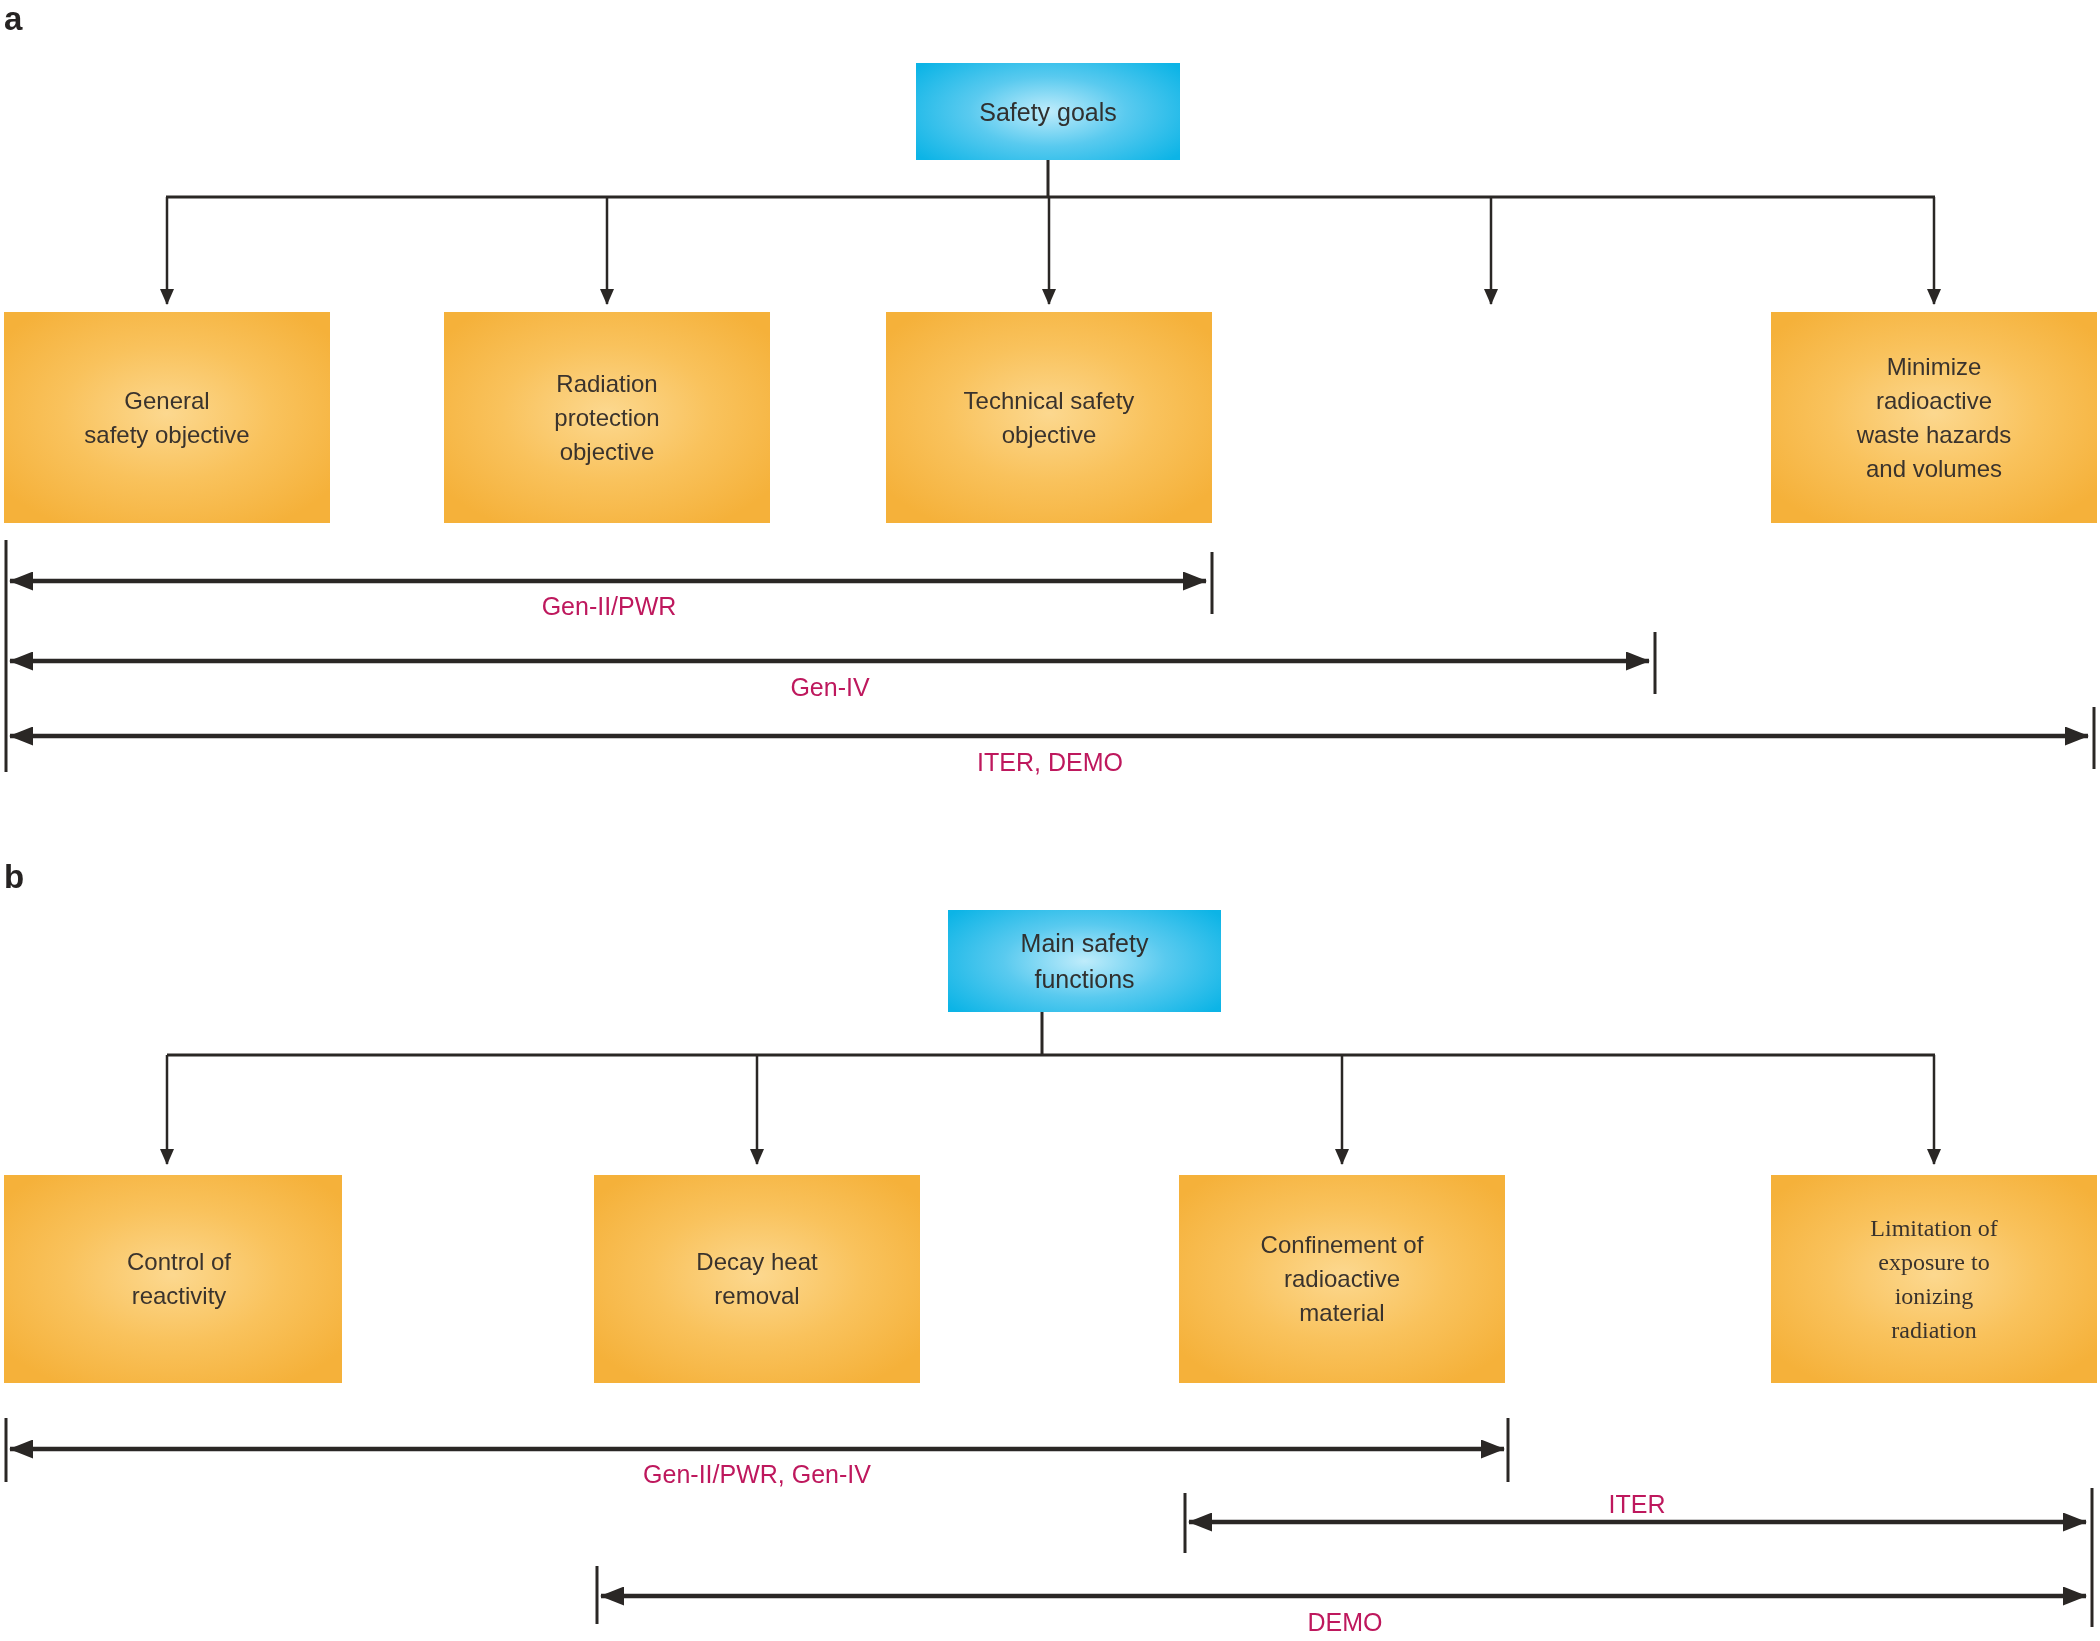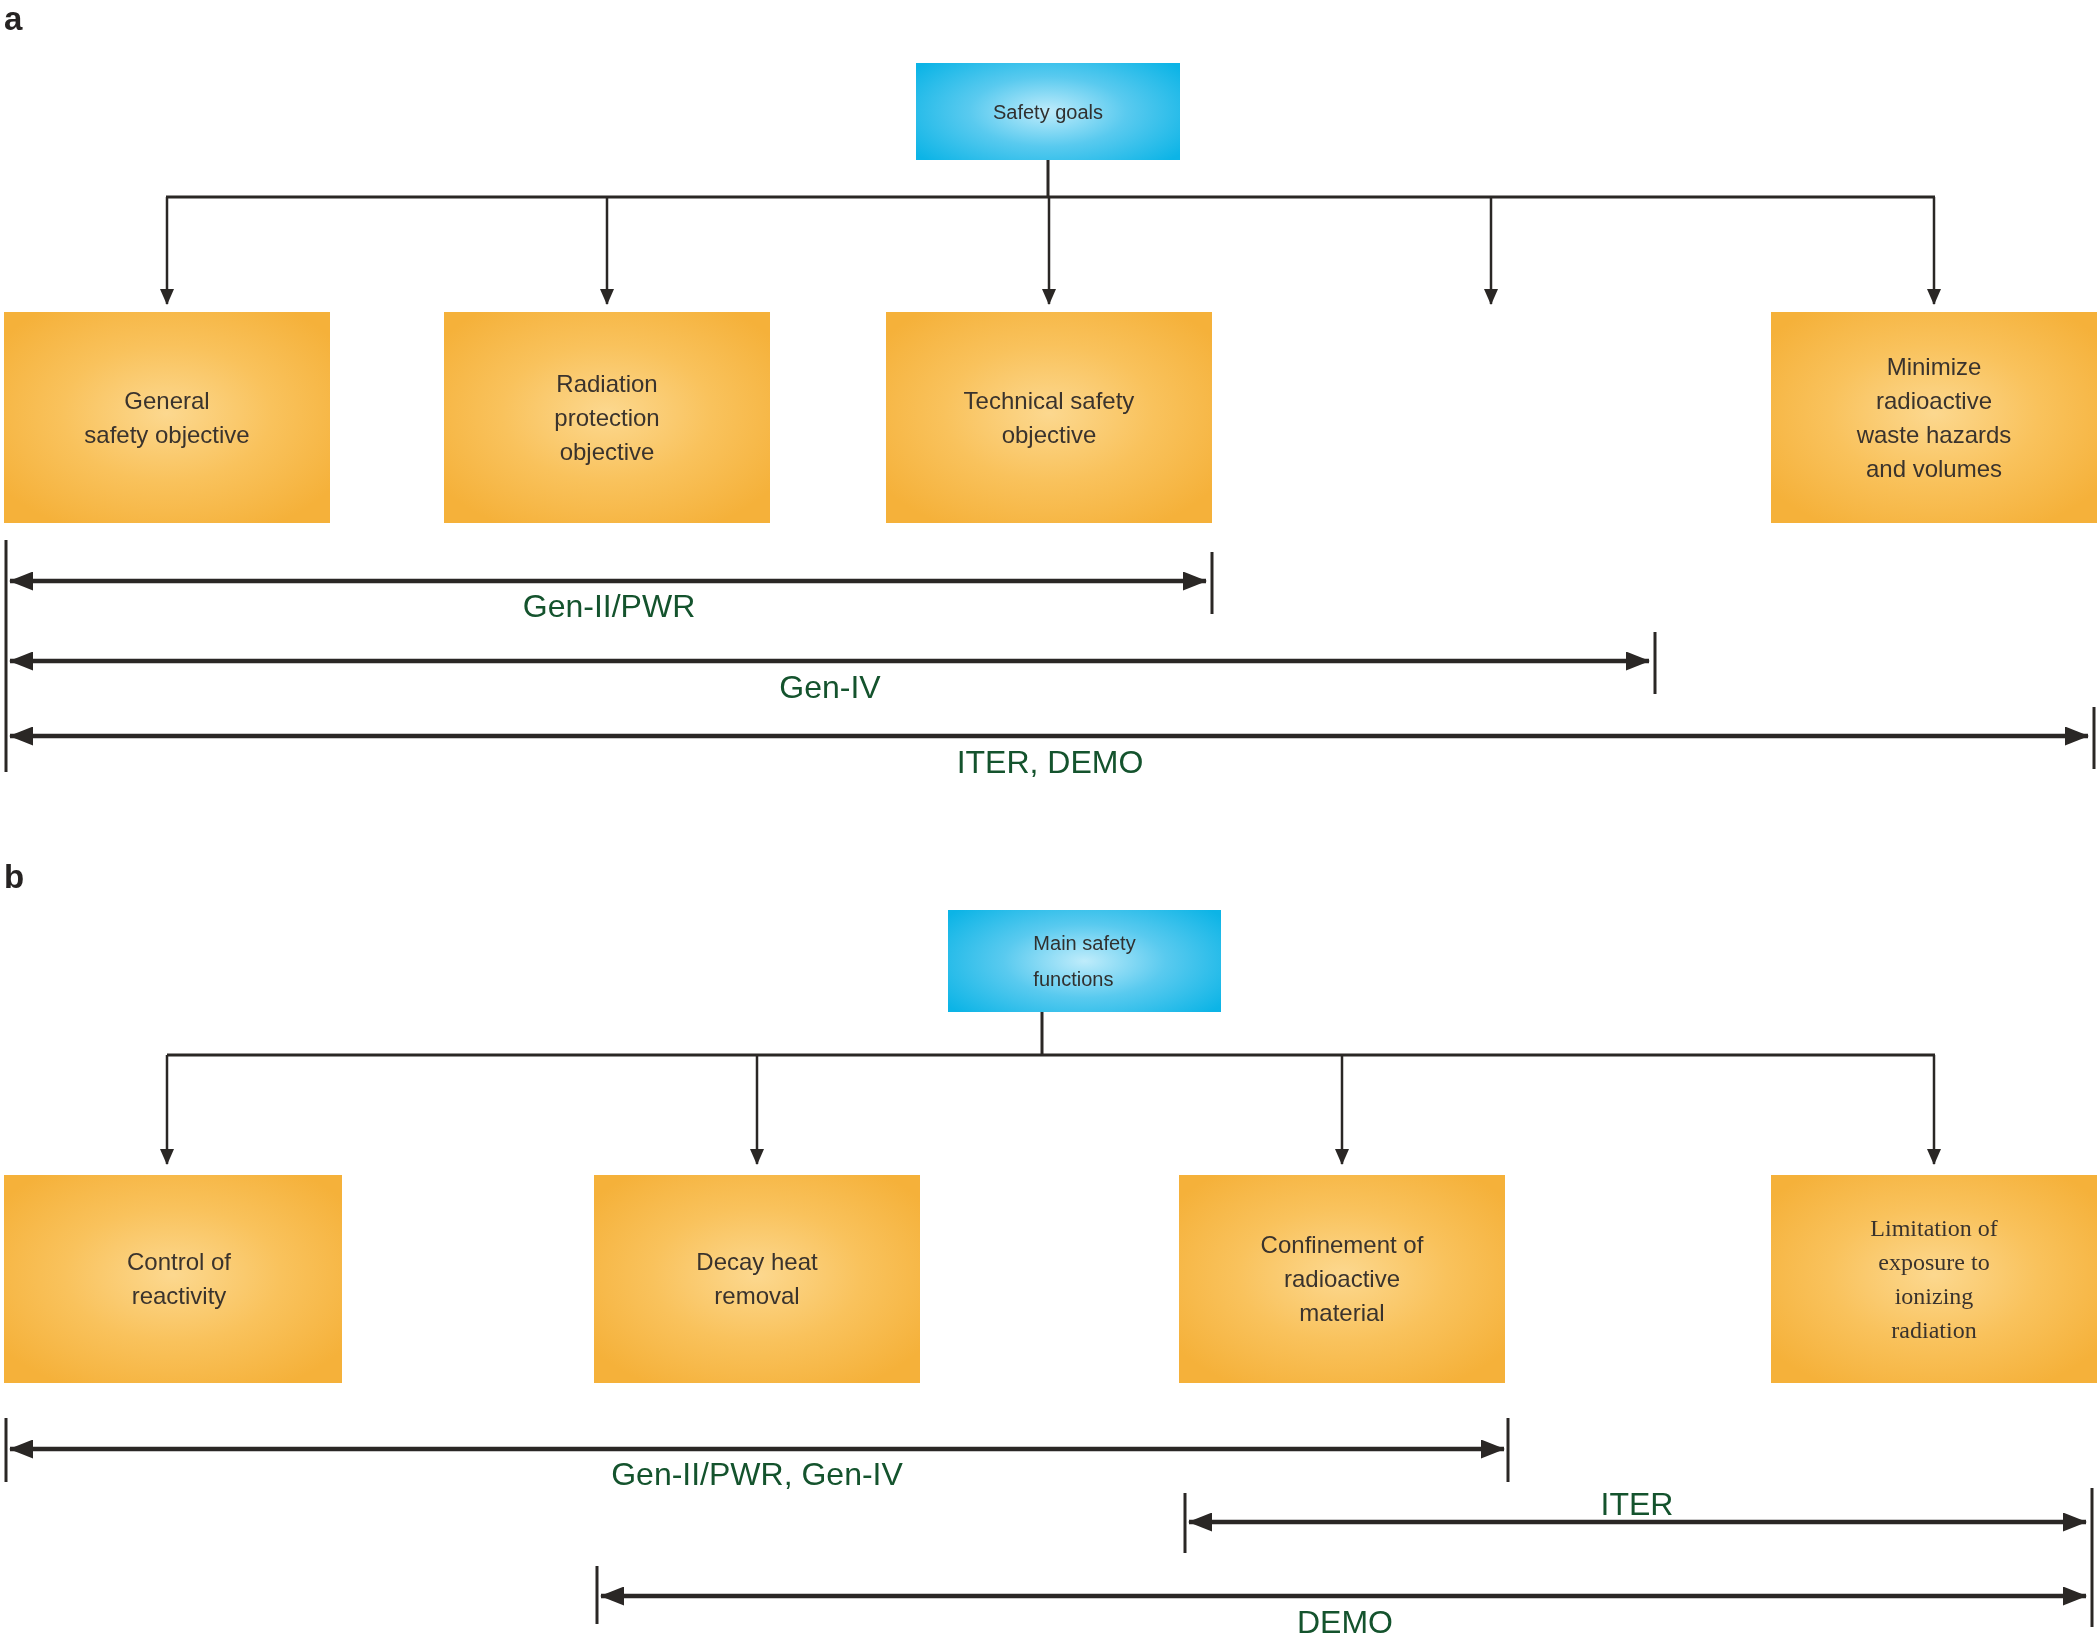--- a/index.html
+++ b/index.html
@@ -3,39 +3,39 @@
 <meta charset="utf-8">
 <style>
   html,body{margin:0;padding:0;background:#ffffff;}
   #stage{
     position:relative;width:2100px;height:1641px;background:#ffffff;overflow:hidden;
     font-family:"Liberation Sans", sans-serif;color:#332f2c;
   }
   svg.layer{position:absolute;left:0;top:0;width:2100px;height:1641px;}
   .plabel{position:absolute;font-weight:bold;font-size:33px;color:#262322;line-height:1;}
   .rootbox{
-    position:absolute;display:flex;align-items:center;justify-content:center;
-    font-size:20px;line-height:36px;white-space:pre-line;color:#30302f;
+    position:absolute;display:flex;align-items:center;justify-content:center;text-align:center;
+    font-size:25px;line-height:36px;white-space:pre-line;color:#30302f;
     background:radial-gradient(ellipse 62% 75% at 50% 50%, #bfecfb 0%, #59caef 48%, #0cb4e6 100%);
   }
   .obox{
     position:absolute;width:326px;display:flex;align-items:center;justify-content:center;text-align:center;
     font-size:24px;line-height:34px;white-space:pre-line;color:#3a332d;
     background:radial-gradient(ellipse 62% 62% at 50% 48%, #fcd88f 0%, #f9c familiar 0%, #f9c25c 52%, #f5b13a 100%);
     background:radial-gradient(ellipse 62% 62% at 50% 48%, #fcd88f 0%, #f9c25c 52%, #f5b13a 100%);
   }
   .arow{top:312px;height:211px;}
   .brow{top:1175px;height:208px;}
   #pa-c0{left:4px;}  #pa-c1{left:444px;} #pa-c2{left:886px;} #pa-c3{left:1328px;} #pa-c4{left:1771px;}
   #pb-c0{left:4px;padding-left:12px;}  #pb-c1{left:594px;} #pb-c2{left:1179px;} #pb-c3{left:1771px;font-family:Liberation Serif, serif;}
   #pa-blue{left:916px;top:63px;width:264px;height:97px;}
   #pb-blue{left:948px;top:910px;width:273px;height:102px;}
   #la{left:4px;top:2px;}
   #lb{left:4px;top:860px;}
-  .slabel{position:absolute;transform:translateX(-50%);font-size:32px;line-height:33px;color:#14532d;white-space:nowrap;}
+  .slabel{position:absolute;transform:translateX(-50%);font-size:25px;line-height:33px;color:#be185d;white-space:nowrap;}
   #sa0{left:609px;top:590px;}
   #sa1{left:830px;top:671px;}
   #sa2{left:1050px;top:746px;}
   #sb0{left:757px;top:1458px;}
   #sb1{left:1637px;top:1488px;}
   #sb2{left:1345px;top:1606px;}
 </style>
 </head>
 <body>
 

